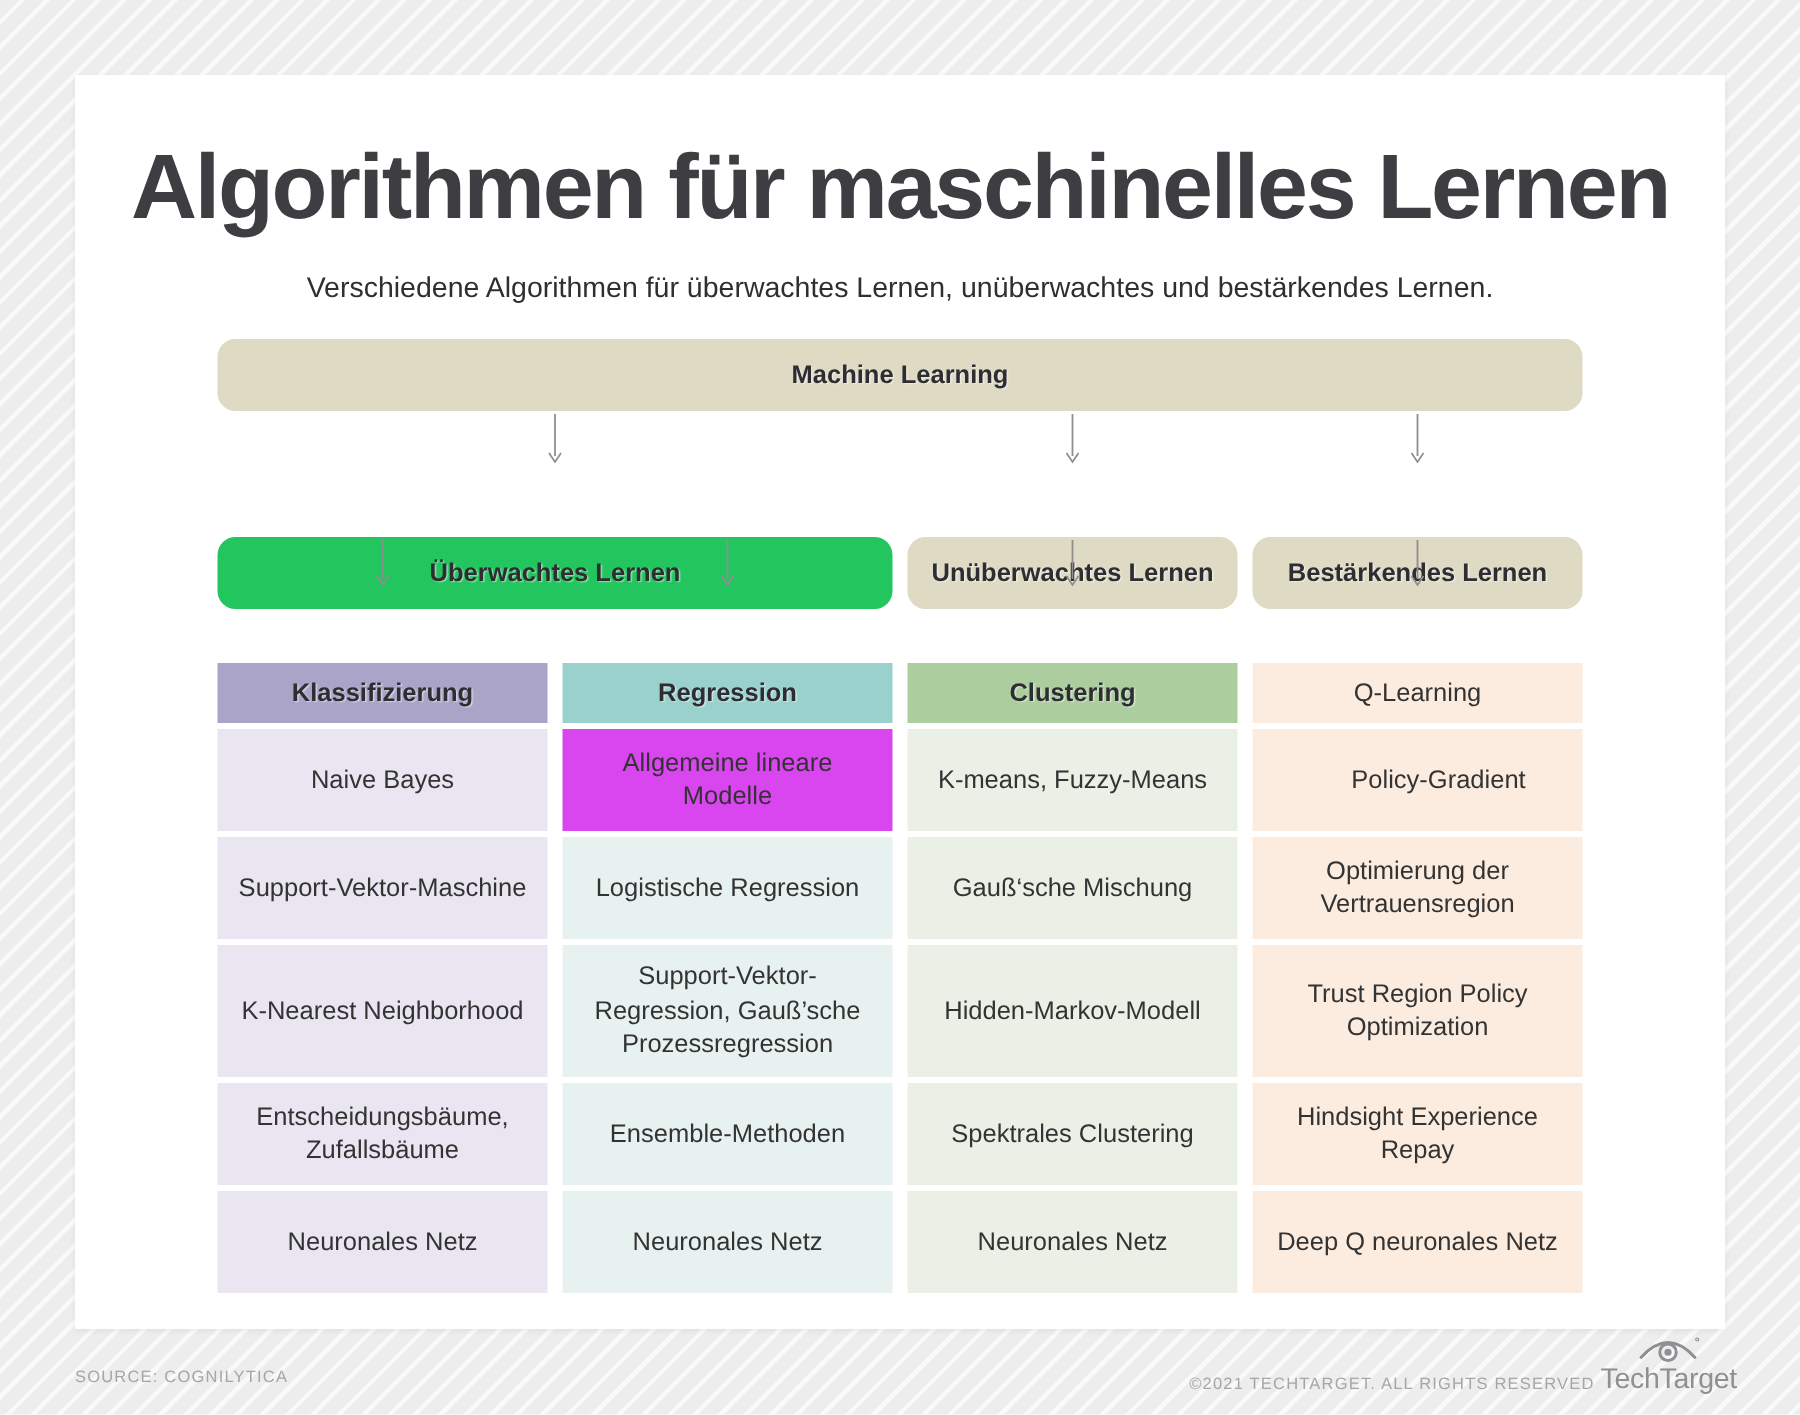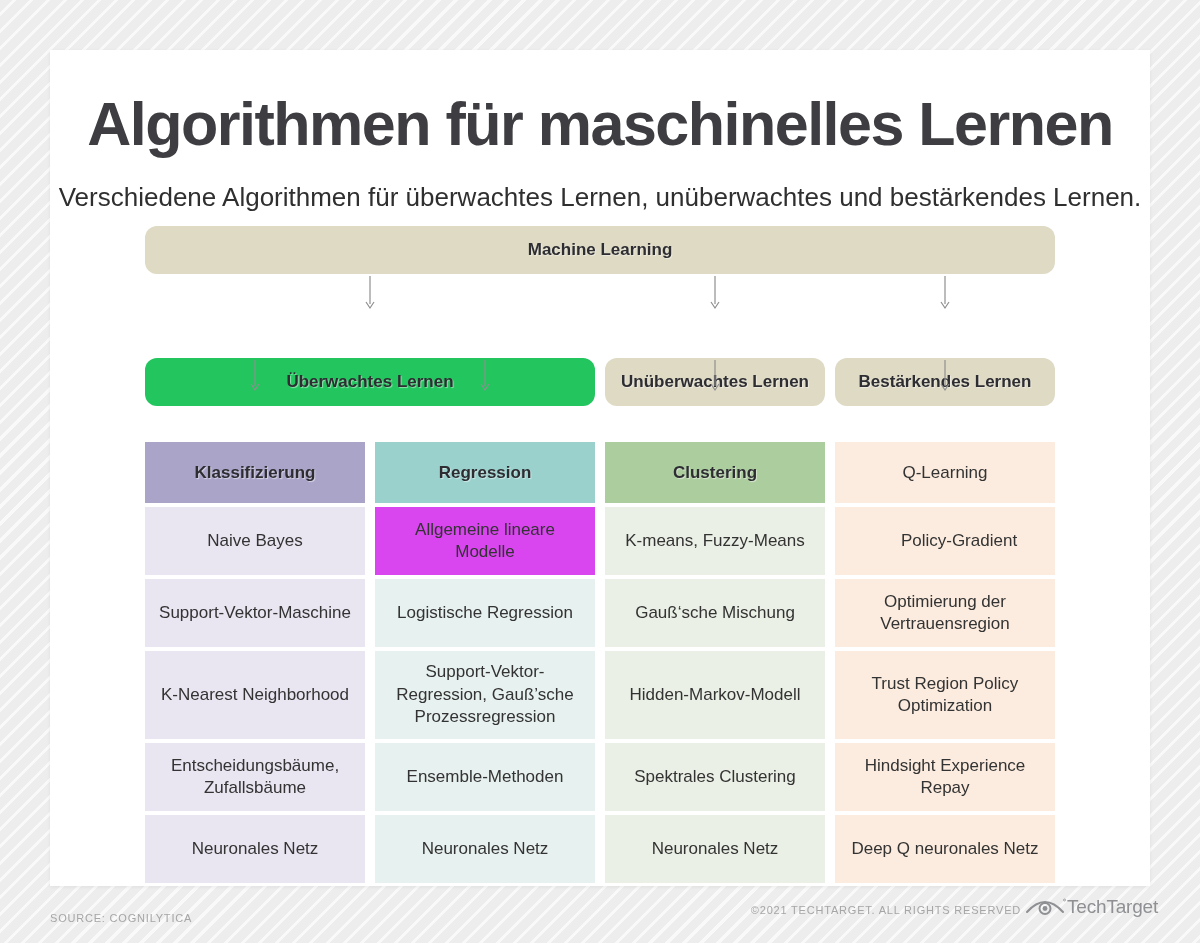--- a/index.html
+++ b/index.html
@@ -24,21 +24,21 @@
     text-align: center;
     font-size: 61px;
     line-height: 1.05;
     font-weight: 700;
     letter-spacing: -1.5px;
     color: #3e3e42;
   }
   .subtitle {
     margin: 26px 0 0 0;
     text-align: center;
-    font-size: 26px;
+    font-size: 19px;
     color: #2f2f2f;
   }
   .diagram {
     position: absolute;
     left: 95px; top: 176px;
     width: 910px; height: 596px;
   }
   .bar {
     height: 48px;
     display: flex;
@@ -58,21 +58,21 @@
   }
   .branch-wide   { width: 450px; }
   .branch-narrow { width: 220px; }
   .columns {
     display: flex;
     gap: 10px;
     margin-top: 36px; 
   }
   .col { width: 220px; display: flex; flex-direction: column; }
   .col-header {
-    height: 61px;
+    height: 40px;
     display: flex;
     align-items: center;
     justify-content: center;
     font-size: 17px;
     font-weight: 700;
     color: #2d2d32;
     text-shadow: 1px 1px 1px rgba(255,255,255,0.5);
   }
   .col-header.plain { font-weight: 400; text-shadow: none; color: #333; }
   .item {
@@ -109,20 +109,21 @@
     gap: 4px;
   }
   .copyright {
     font-size: 11px;
     letter-spacing: 0.8px;
     color: #a6a6a6;
     padding-top: 14px;
   }
   .logo {
     display: flex;
+    flex-direction: column;
     align-items: center;
     line-height: 1;
   }
   .logo .wordmark {
     font-size: 19px;
     color: #8f9093;
     letter-spacing: -0.2px;
     margin-top: 1px;
   }
 </style>

